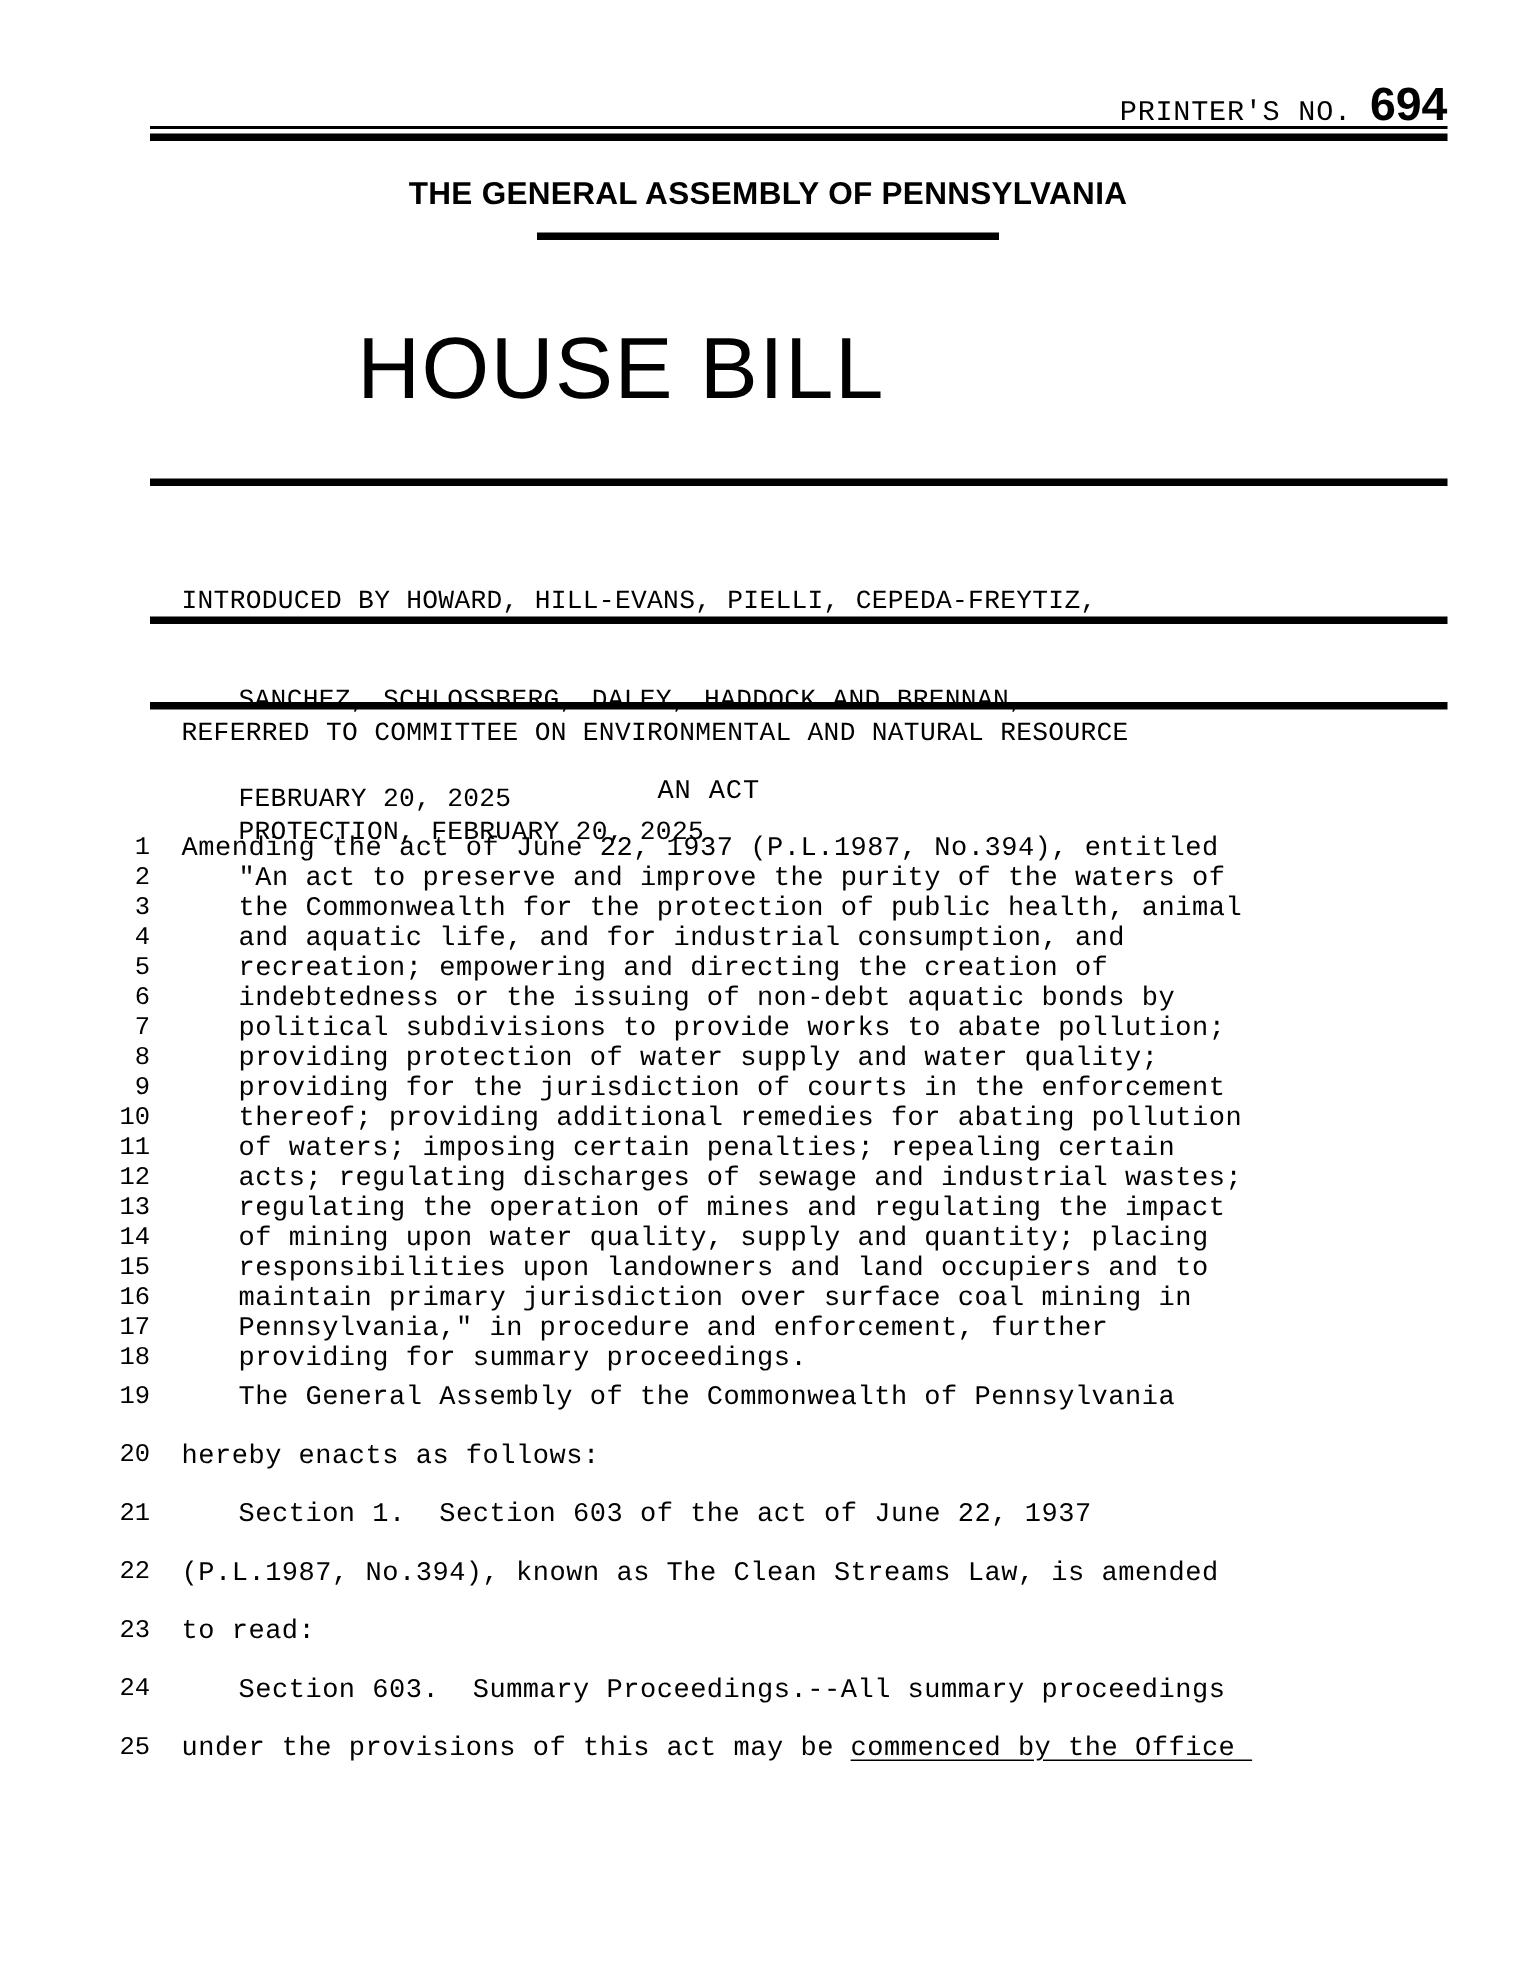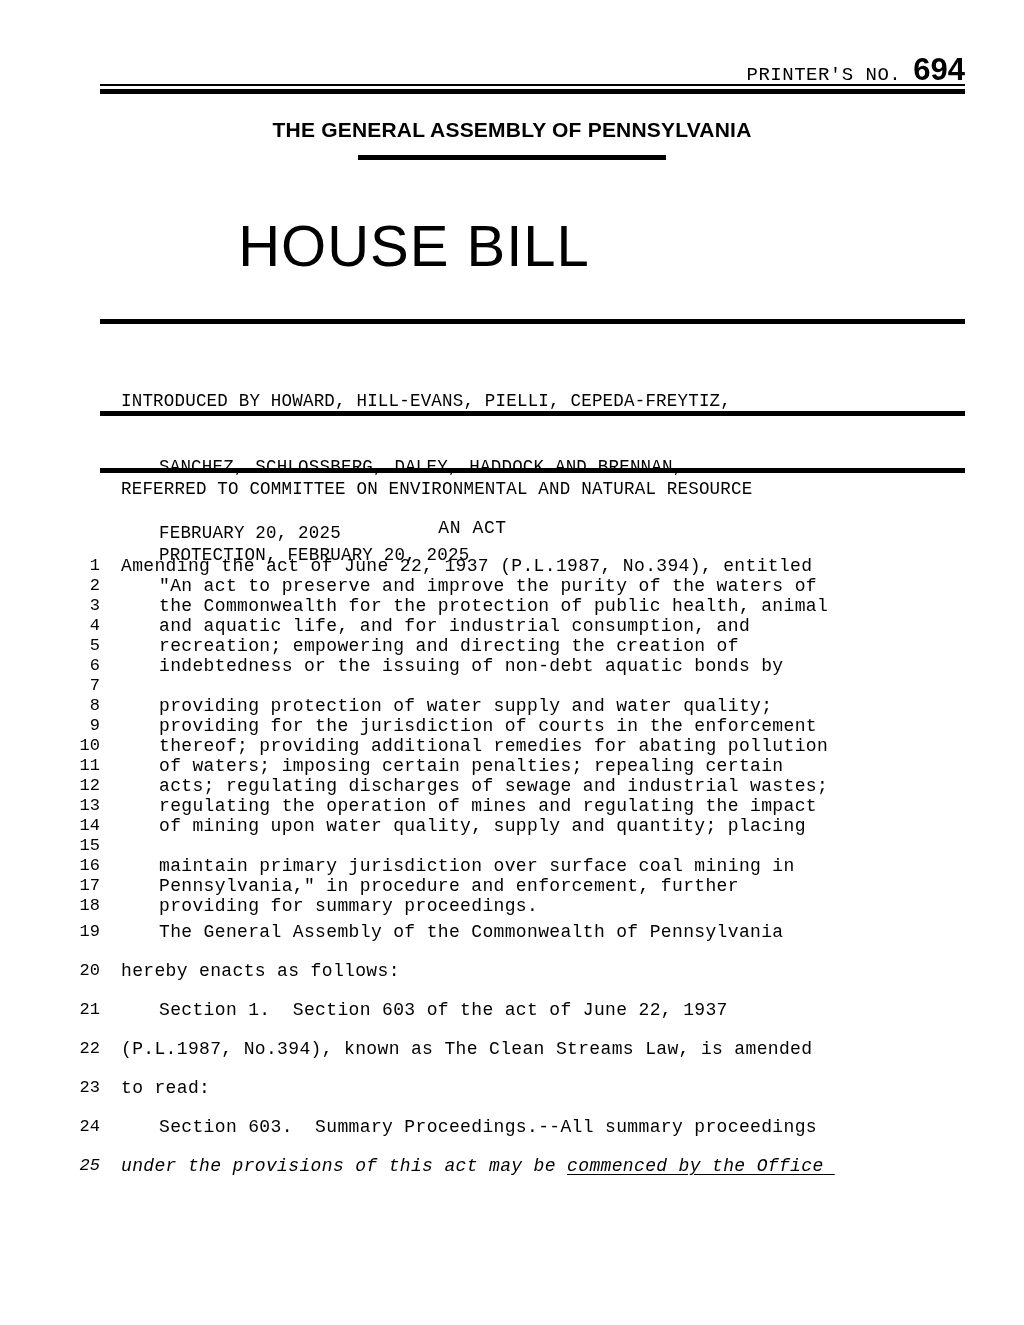--- a/index.html
+++ b/index.html
@@ -246,20 +246,21 @@
       <div class="body-line" style="top: 636px;">
         <span class="lineno">5</span>
         <span class="linetext" style="padding-left: 38px;">recreation; empowering and directing the creation of</span>
       </div>
       <div class="body-line" style="top: 656px;">
         <span class="lineno">6</span>
         <span class="linetext" style="padding-left: 38px;">indebtedness or the issuing of non-debt aquatic bonds by</span>
       </div>
       <div class="body-line" style="top: 676px;">
         <span class="lineno">7</span>
+        <span class="linetext" style="padding-left: 38px;">political subdivisions to provide works to abate pollution;</span>
       </div>
       <div class="body-line" style="top: 696px;">
         <span class="lineno">8</span>
         <span class="linetext" style="padding-left: 38px;">providing protection of water supply and water quality;</span>
       </div>
       <div class="body-line" style="top: 716px;">
         <span class="lineno">9</span>
         <span class="linetext" style="padding-left: 38px;">providing for the jurisdiction of courts in the enforcement</span>
       </div>
       <div class="body-line" style="top: 736px;">
@@ -277,20 +278,21 @@
       <div class="body-line" style="top: 796px;">
         <span class="lineno">13</span>
         <span class="linetext" style="padding-left: 38px;">regulating the operation of mines and regulating the impact</span>
       </div>
       <div class="body-line" style="top: 816px;">
         <span class="lineno">14</span>
         <span class="linetext" style="padding-left: 38px;">of mining upon water quality, supply and quantity; placing</span>
       </div>
       <div class="body-line" style="top: 836px;">
         <span class="lineno">15</span>
+        <span class="linetext" style="padding-left: 38px;">responsibilities upon landowners and land occupiers and to</span>
       </div>
       <div class="body-line" style="top: 856px;">
         <span class="lineno">16</span>
         <span class="linetext" style="padding-left: 38px;">maintain primary jurisdiction over surface coal mining in</span>
       </div>
       <div class="body-line" style="top: 876px;">
         <span class="lineno">17</span>
         <span class="linetext" style="padding-left: 38px;">Pennsylvania," in procedure and enforcement, further</span>
       </div>
       <div class="body-line" style="top: 896px;">
@@ -316,19 +318,19 @@
         <span class="linetext" style="padding-left: 0px;">(P.L.1987, No.394), known as The Clean Streams Law, is amended</span>
       </div>
       <div class="body-line" style="top: 1078px;">
         <span class="lineno">23</span>
         <span class="linetext" style="padding-left: 0px;">to read:</span>
       </div>
       <div class="body-line" style="top: 1117px;">
         <span class="lineno">24</span>
         <span class="linetext" style="padding-left: 38px;">Section 603.  Summary Proceedings.--All summary proceedings</span>
       </div>
-      <div class="body-line" style="top: 1156px; font-style: italic;">
+      <div class="body-line" style="top: 1156px;">
         <span class="lineno">25</span>
         <span class="linetext" style="padding-left: 0px;">under the provisions of this act may be <u>commenced by the Office </u></span>
       </div>
     </div>
 
 </div>
 
 </body></html>

